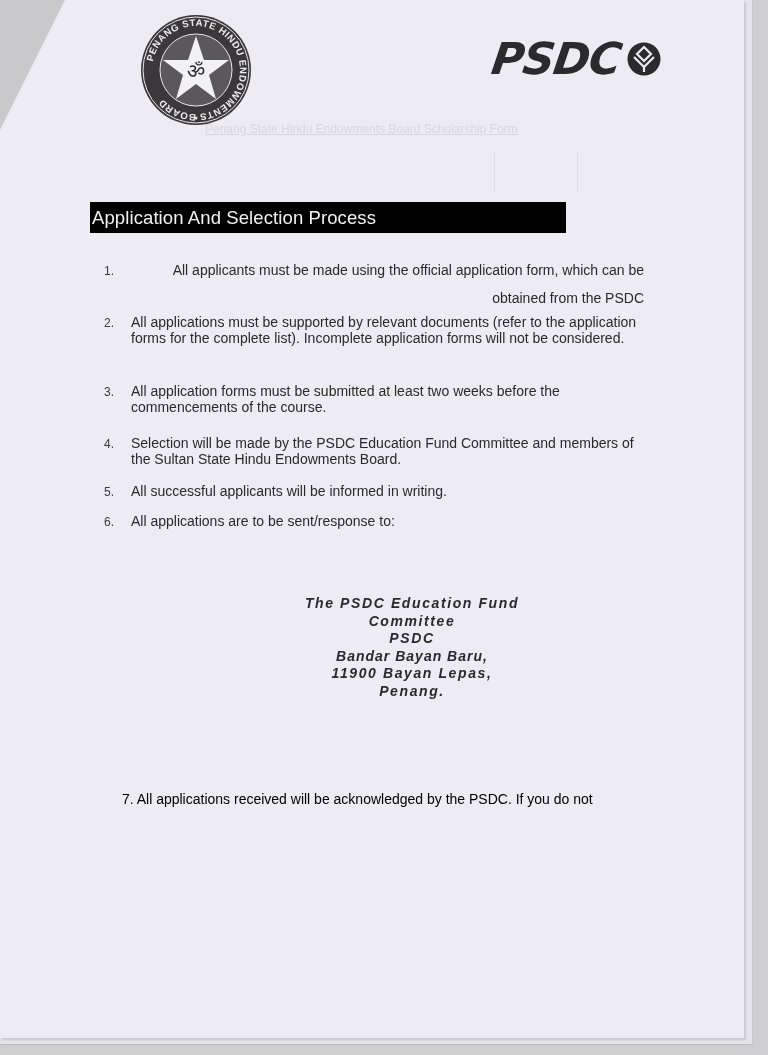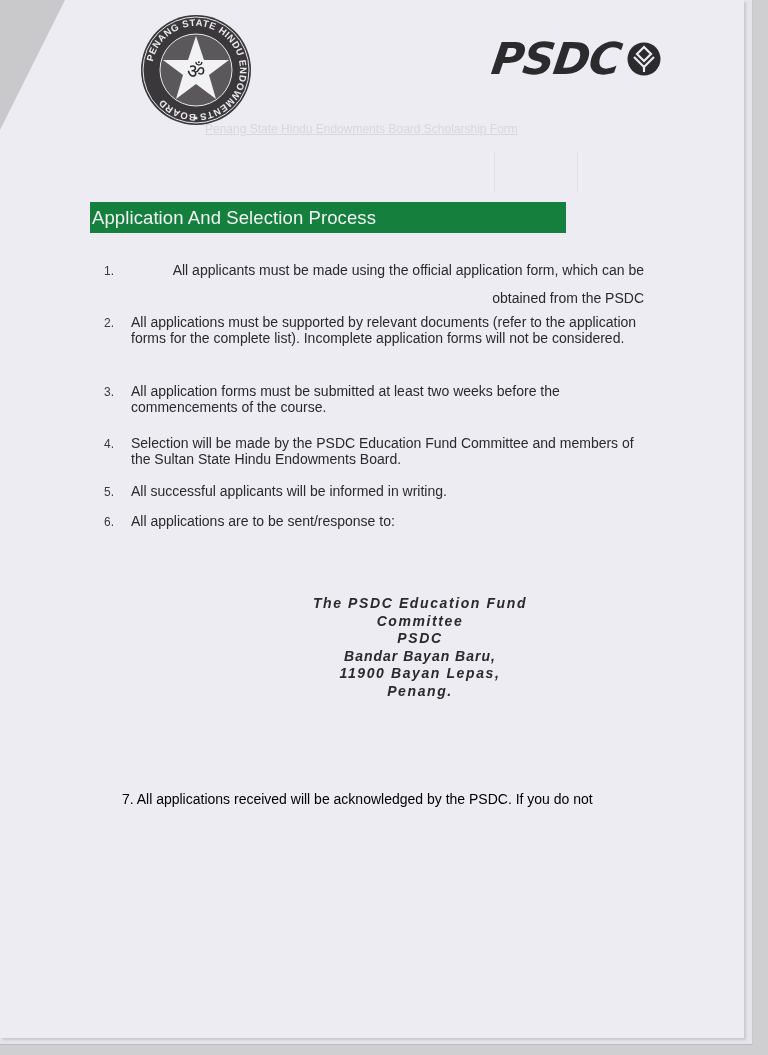--- a/index.html
+++ b/index.html
@@ -40,36 +40,36 @@
     position: absolute; left: 195px; top: 122px; font-size: 12px; color: #d7d7dc;
     text-decoration: underline;
     margin-left: 10px;
   }
   .ghost-box {
     position: absolute; left: 494px; top: 152px; width: 82px; height: 40px;
     border-left: 1px solid #dedee3; border-right: 1px solid #dedee3;
   }
   .section-header {
     position: absolute; left: 90px; top: 202px; width: 476px; height: 31px;
-    background: #15803d;
+    background: #000000;
     display: flex; align-items: center;
   }
   .section-header span {
     color: #f2f2f4; font-size: 18.5px; padding-left: 2px; letter-spacing: 0.1px;
   }
   .list {
     position: absolute; left: 104px; top: 262px; width: 540px;
     font-size: 14px; color: #2a2a2c;
   }
   .item { display: flex; }
   .num { width: 27px; font-size: 12px; color: #3a3a3c; padding-top: 2px; }
   .txt { flex: 1; line-height: 16px; }
   .item1 .txt { line-height: 28px; margin-top: -6px; text-align: right; }
   .address {
-    position: absolute; left: 270px; top: 595px; width: 300px;
+    position: absolute; left: 262px; top: 595px; width: 300px;
     text-align: center; font-weight: bold; font-style: italic;
     font-size: 14px; line-height: 17.5px; letter-spacing: 1.6px; color: #2a2a2c;
   }
   .address div:nth-child(4) { letter-spacing: 1px; }
   .note7 {
     position: absolute; left: 122px; top: 791px; width: 548px;
     font-size: 14px; line-height: 17px; color: #000000; text-align: justify;
   }
   .note7 .n { margin-right: 3px; }
   .note7 .cont { padding-left: 16px; display: block; }

